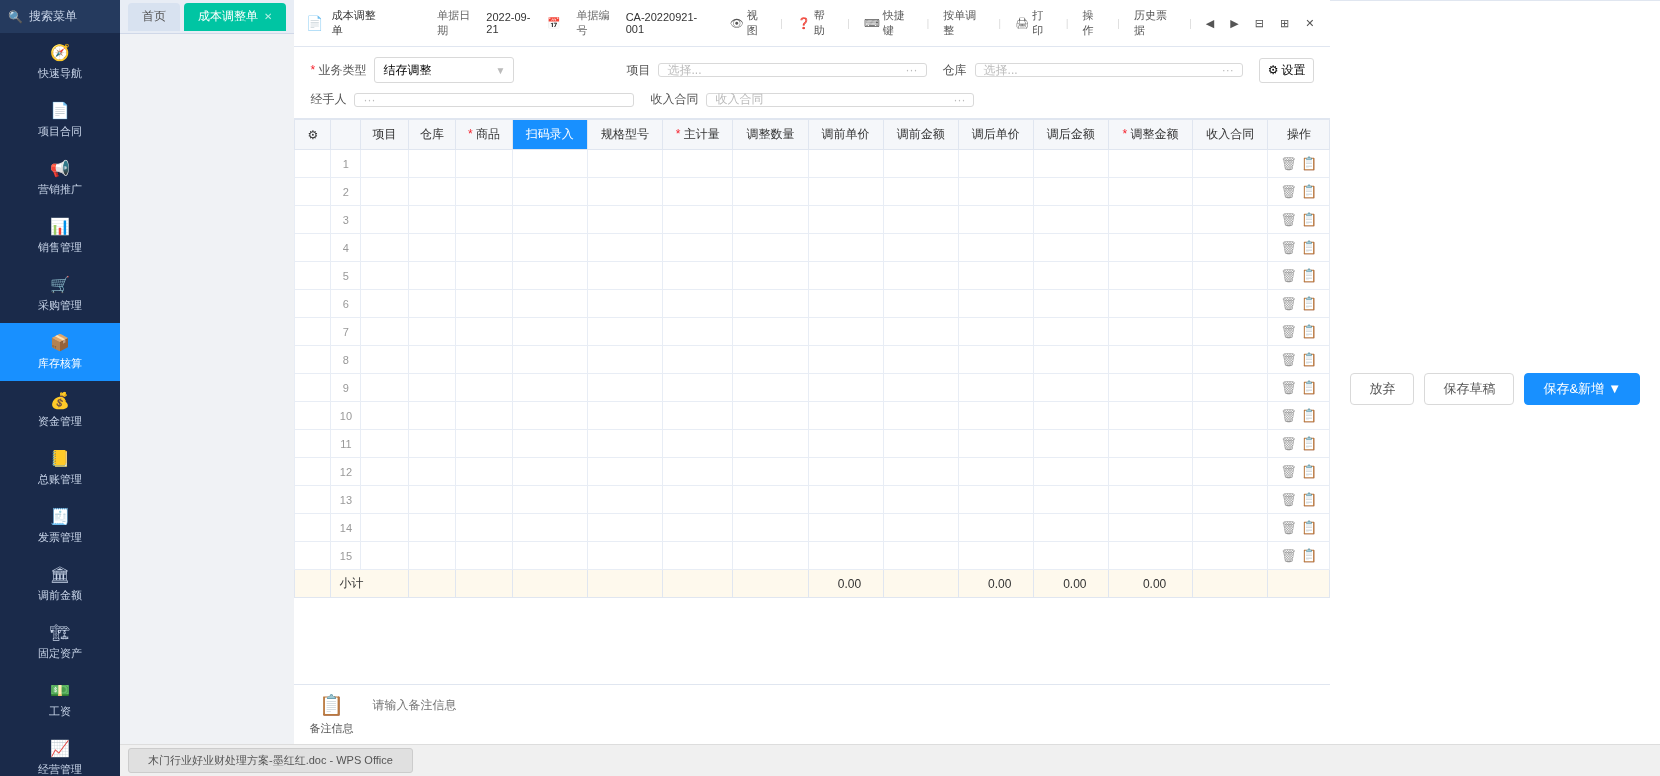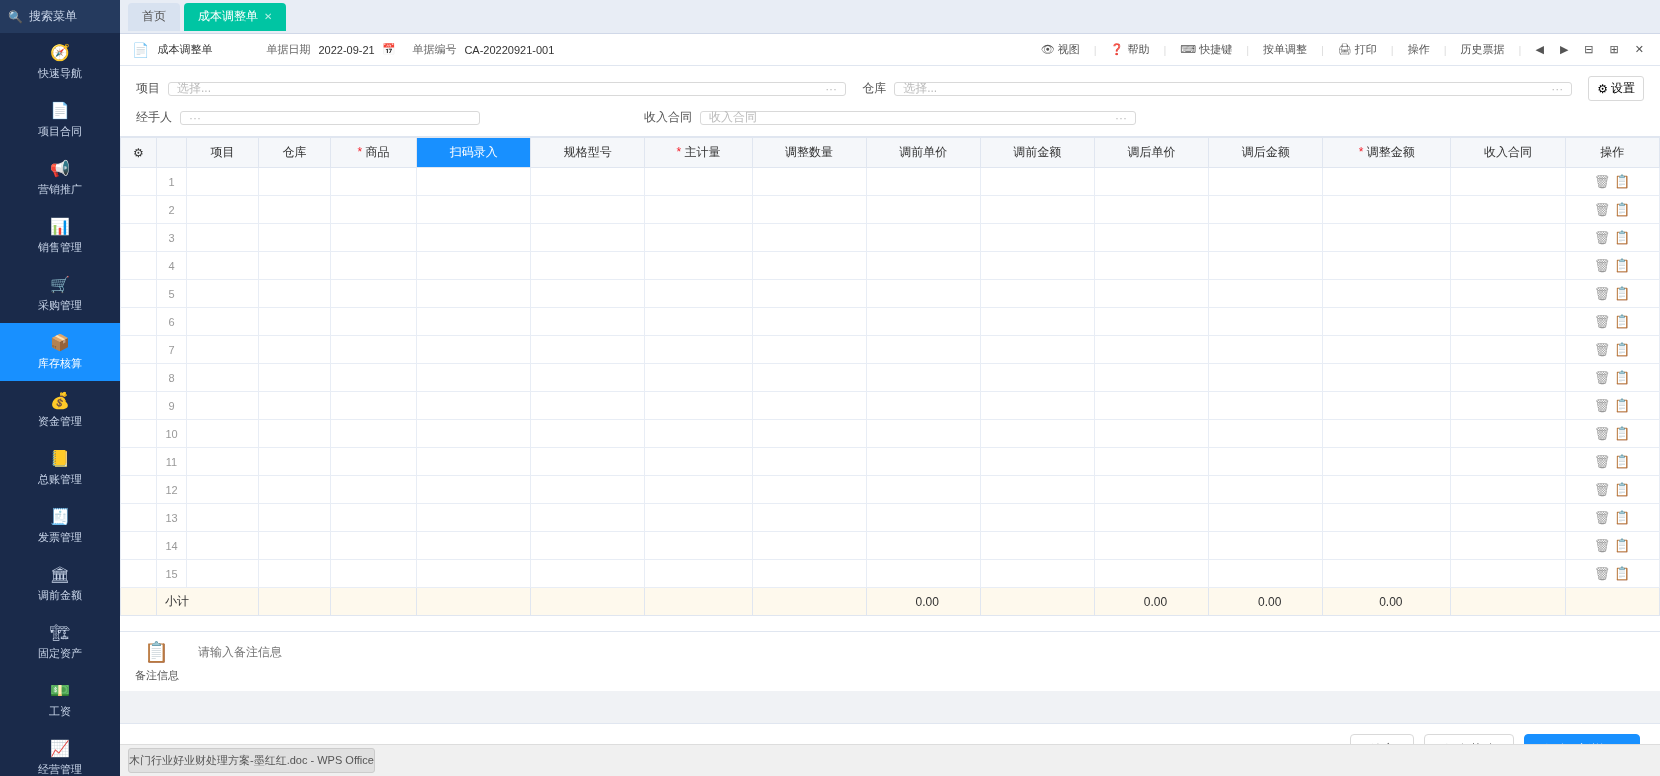--- a/index.html
+++ b/index.html
@@ -34,21 +34,20 @@
       gap: 4px;
       transition: background 0.2s;
     }
     .sidebar-item.active { background: #1890ff; color: #fff; }
     .sidebar-item .icon { font-size: 16px; }
 
     
     .main {
       flex: 1;
       display: flex;
-      flex-direction: column;
       background: #f0f2f5;
       overflow: hidden;
     }
 
     
     .tab-bar {
       display: flex;
       align-items: center;
       background: #e8edf5;
       border-bottom: 1px solid #d0d8e8;
@@ -290,21 +289,21 @@
       background: #f0f0f0;
       border-top: 1px solid #ddd;
       display: flex;
       align-items: center;
       padding: 0 8px;
       font-size: 11px;
       color: #555;
       z-index: 100;
     }
     .taskbar-item {
-      padding: 4px 0;
+      padding: 4px 19px;
       background: #e0e0e0;
       border-radius: 3px;
       cursor: pointer;
       border: 1px solid #ccc;
     }
 
     .content-area {
       flex: 1;
       display: flex;
       flex-direction: column;
@@ -435,20 +434,27 @@
       <span class="toolbar-sep">|</span>
       <div class="toolbar-item">◀</div>
       <div class="toolbar-item">▶</div>
       <div class="toolbar-item">⊟</div>
       <div class="toolbar-item">⊞</div>
       <div class="toolbar-item">✕</div>
     </div>
 
     <div class="form-fields">
       <div class="form-row">
+        <div class="form-field">
+          <span class="form-field-label required">业务类型</span>
+          <div class="form-field-select">
+            <span>结存调整</span>
+            <span class="chevron">▼</span>
+          </div>
+        </div>
         <div class="form-field">
           <span class="form-field-label">项目</span>
           <div class="form-field-input">
             <span style="color:#bbb;">选择...</span>
             <span class="dots">···</span>
           </div>
         </div>
         <div class="form-field">
           <span class="form-field-label">仓库</span>
           <div class="form-field-input">

